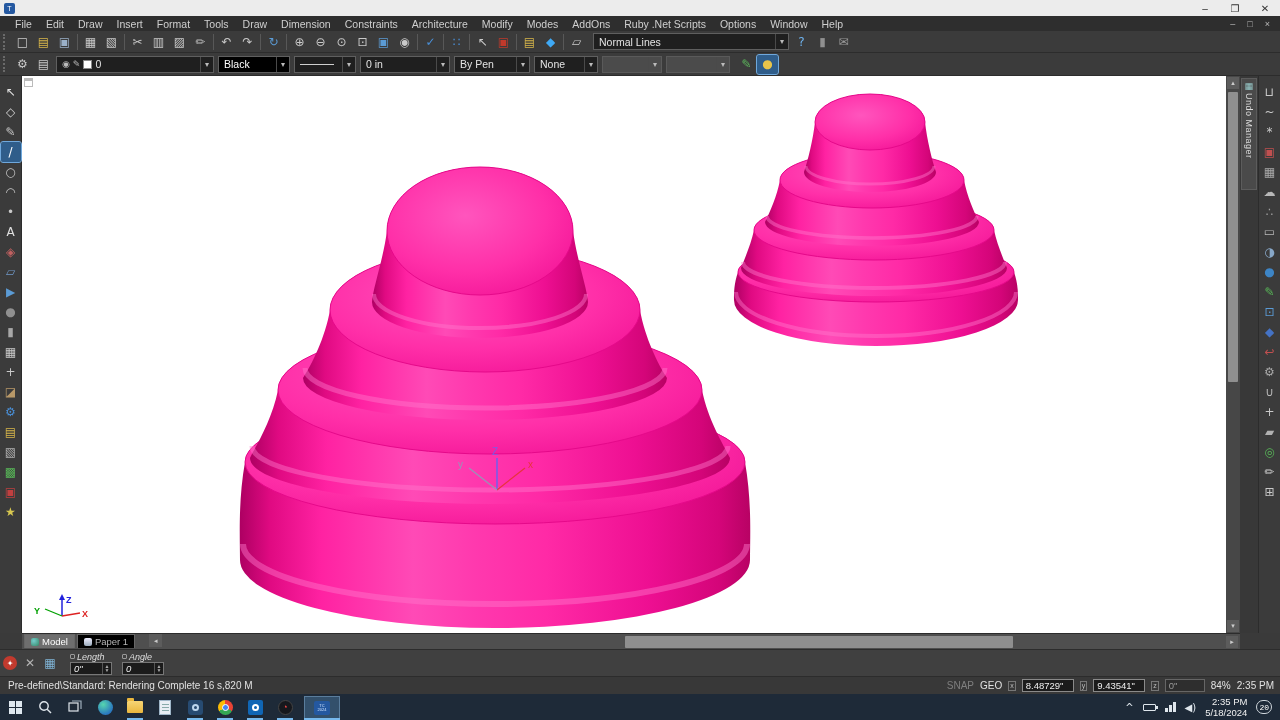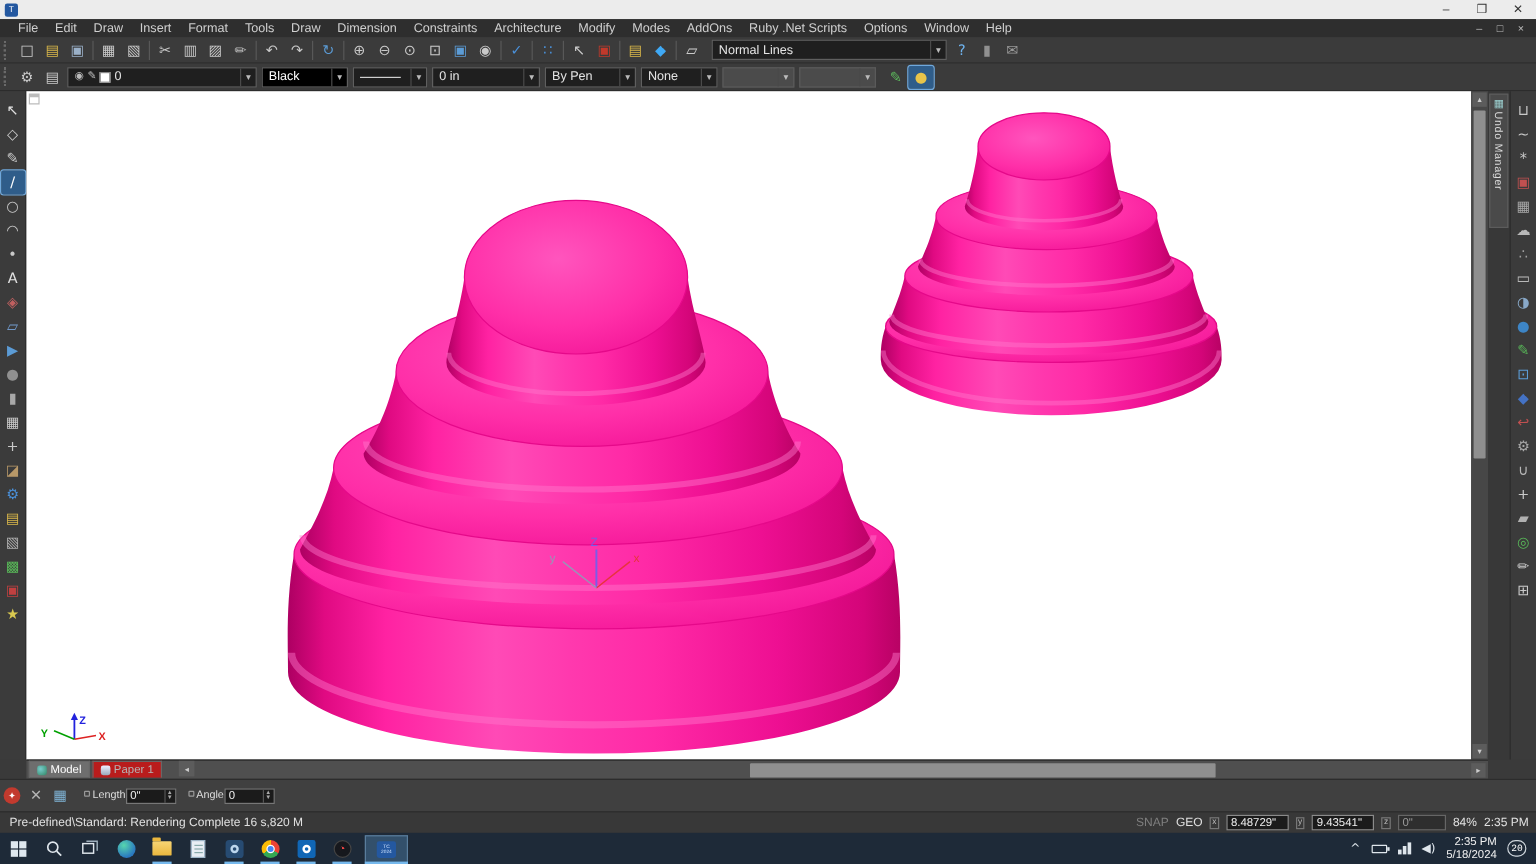--- a/index.html
+++ b/index.html
@@ -62,35 +62,35 @@
   .undo-tab .g{font-size:9px;color:#9cc;}
   .undo-tab .vtext{writing-mode:vertical-rl;font-size:9px;color:#ddd;margin-top:2px;letter-spacing:.5px;}
 
   
   .tabrow{position:absolute;left:22px;top:633px;width:1218px;height:16px;background:#4f4f4f;
           display:flex;align-items:flex-start;border-top:1px solid #2c2c2c;}
   .sheettab{height:14px;display:flex;align-items:center;font-size:9.5px;padding:0 6px;margin-left:2px;
             border:1px solid #676767;border-bottom:none;cursor:default;gap:3px;}
   .sheettab .ticon{width:8px;height:8px;border-radius:2px;}
   .sheettab.active{background:#6e6e6e;color:#fff;}
-  .sheettab.inactive{background:#b91c1c;color:#b5b5b5;}
+  .sheettab.inactive{background:#000000;color:#b5b5b5;}
   .tab-scroll-btn{width:13px;height:13px;background:#5c5c5c;color:#ccc;font-size:7px;margin-left:14px;
                   display:flex;align-items:center;justify-content:center;}
   .hthumb{position:absolute;left:603px;top:2px;width:388px;height:12px;background:#8f8f8f;border-radius:1px;}
   .hsarrow{position:absolute;top:2px;width:12px;height:12px;background:#5c5c5c;color:#ccc;font-size:7px;
            display:flex;align-items:center;justify-content:center;}
 
   
   .inspector{position:absolute;left:0;top:649px;width:1280px;height:27px;background:#404040;
              display:flex;align-items:center;border-top:1px solid #2c2c2c;font-size:9px;}
   .insp-ico{width:20px;height:20px;display:flex;align-items:center;justify-content:center;
             font-size:12px;color:#b5b5b5;font-family:"DejaVu Sans",sans-serif;}
   .wand{width:14px;height:14px;border-radius:50%;background:#c23a2e;color:#fff;font-size:8px;
         display:flex;align-items:center;justify-content:center;}
-  .fieldgroup{display:flex;flex-direction:row;margin-left:10px;}
+  .fieldgroup{display:flex;flex-direction:column;margin-left:10px;font-style:italic;}
   .fieldlabel{display:flex;align-items:center;gap:2px;color:#ddd;font-size:9px;height:10px;}
   .locksq{width:5px;height:5px;border:1px solid #999;border-radius:1px;display:inline-block;}
   .numbox{display:flex;align-items:center;border:1px solid #777;background:#1b1b1b;height:13px;width:42px;}
   .numbox .val{flex:1;padding-left:3px;color:#eee;font-size:9.5px;}
   .spin{width:9px;height:100%;border-left:1px solid #555;display:flex;flex-direction:column;
         align-items:center;justify-content:center;color:#aaa;font-size:5px;line-height:4px;}
 
   
   .statusbar{position:absolute;left:0;top:676px;width:1280px;height:18px;background:#383838;
              display:flex;align-items:center;font-size:10px;color:#e0e0e0;border-top:1px solid #2c2c2c;}

